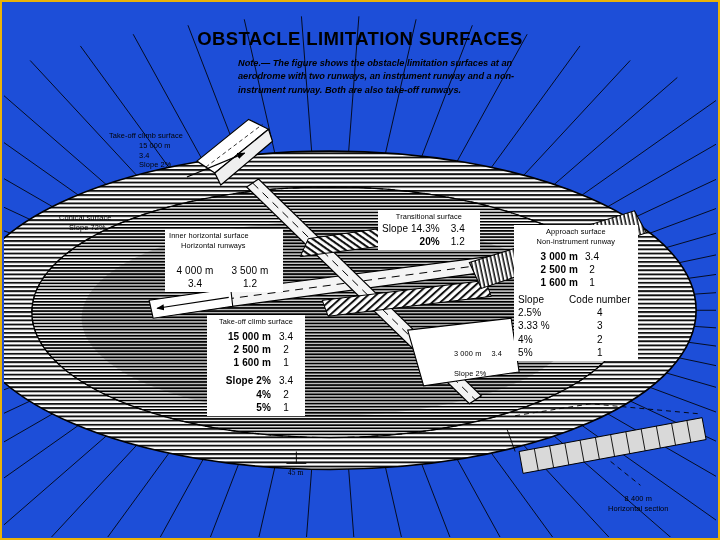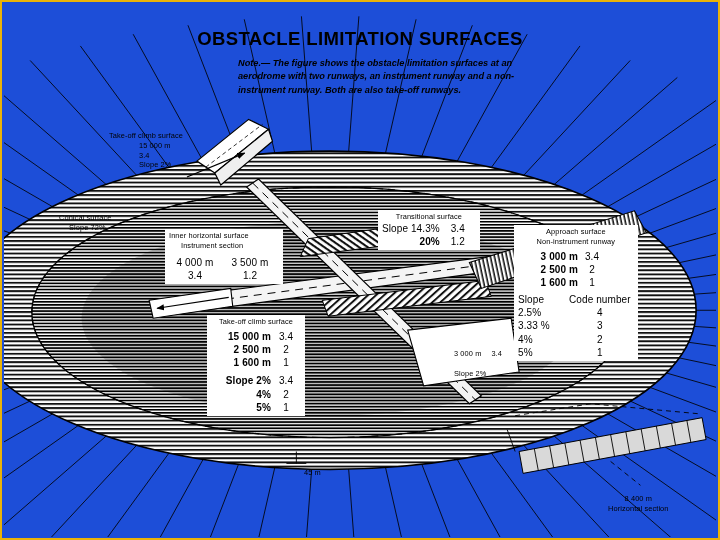--- a/index.html
+++ b/index.html
@@ -214,22 +214,22 @@
     <div style="padding-left:30px">Slope  2%</div>
   </div>
 
   <div class="lbl" style="left:57px;top:211px;">
     <div>Conical surface</div>
     <div style="padding-left:10px">Slope 72%</div>
   </div>
 
   <div class="lbl boxed" style="left:163px;top:227px;">
     <div>Inner horizontal surface</div>
-    <div style="padding-left:12px">Instrument section</div>
-    <table class="kv" style="margin-top:5px">
+    <div style="padding-left:12px">Horizontal runways</div>
+    <table class="kv" style="margin-top:13px">
       <tbody>
           <tr>
             <td class="c" style="width:52px">4 000 m</td>
             <td class="c" style="width:52px">3 500 m</td>
           </tr>
       <tr>
             <td class="c">3.4</td>
             <td class="c">1.2</td>
           </tr>
     </tbody>
@@ -337,15 +337,15 @@
     <div><span>3 000 m</span><span style="padding-left:10px">3.4</span></div>
     <div style="margin-top:10px">Slope 2%</div>
   </div>
 
 
   <div class="lbl ctr" style="left:606px;top:492px;">
     <div>8 400 m</div>
     <div>Horizontal section</div>
   </div>
 
-  <div class="lbl" style="left:302px;top:466px;">45 m</div>
+  <div class="lbl" style="left:286px;top:466px;font-family:Liberation Serif, serif;">45 m</div>
 
 </div>
 
 </body></html>

